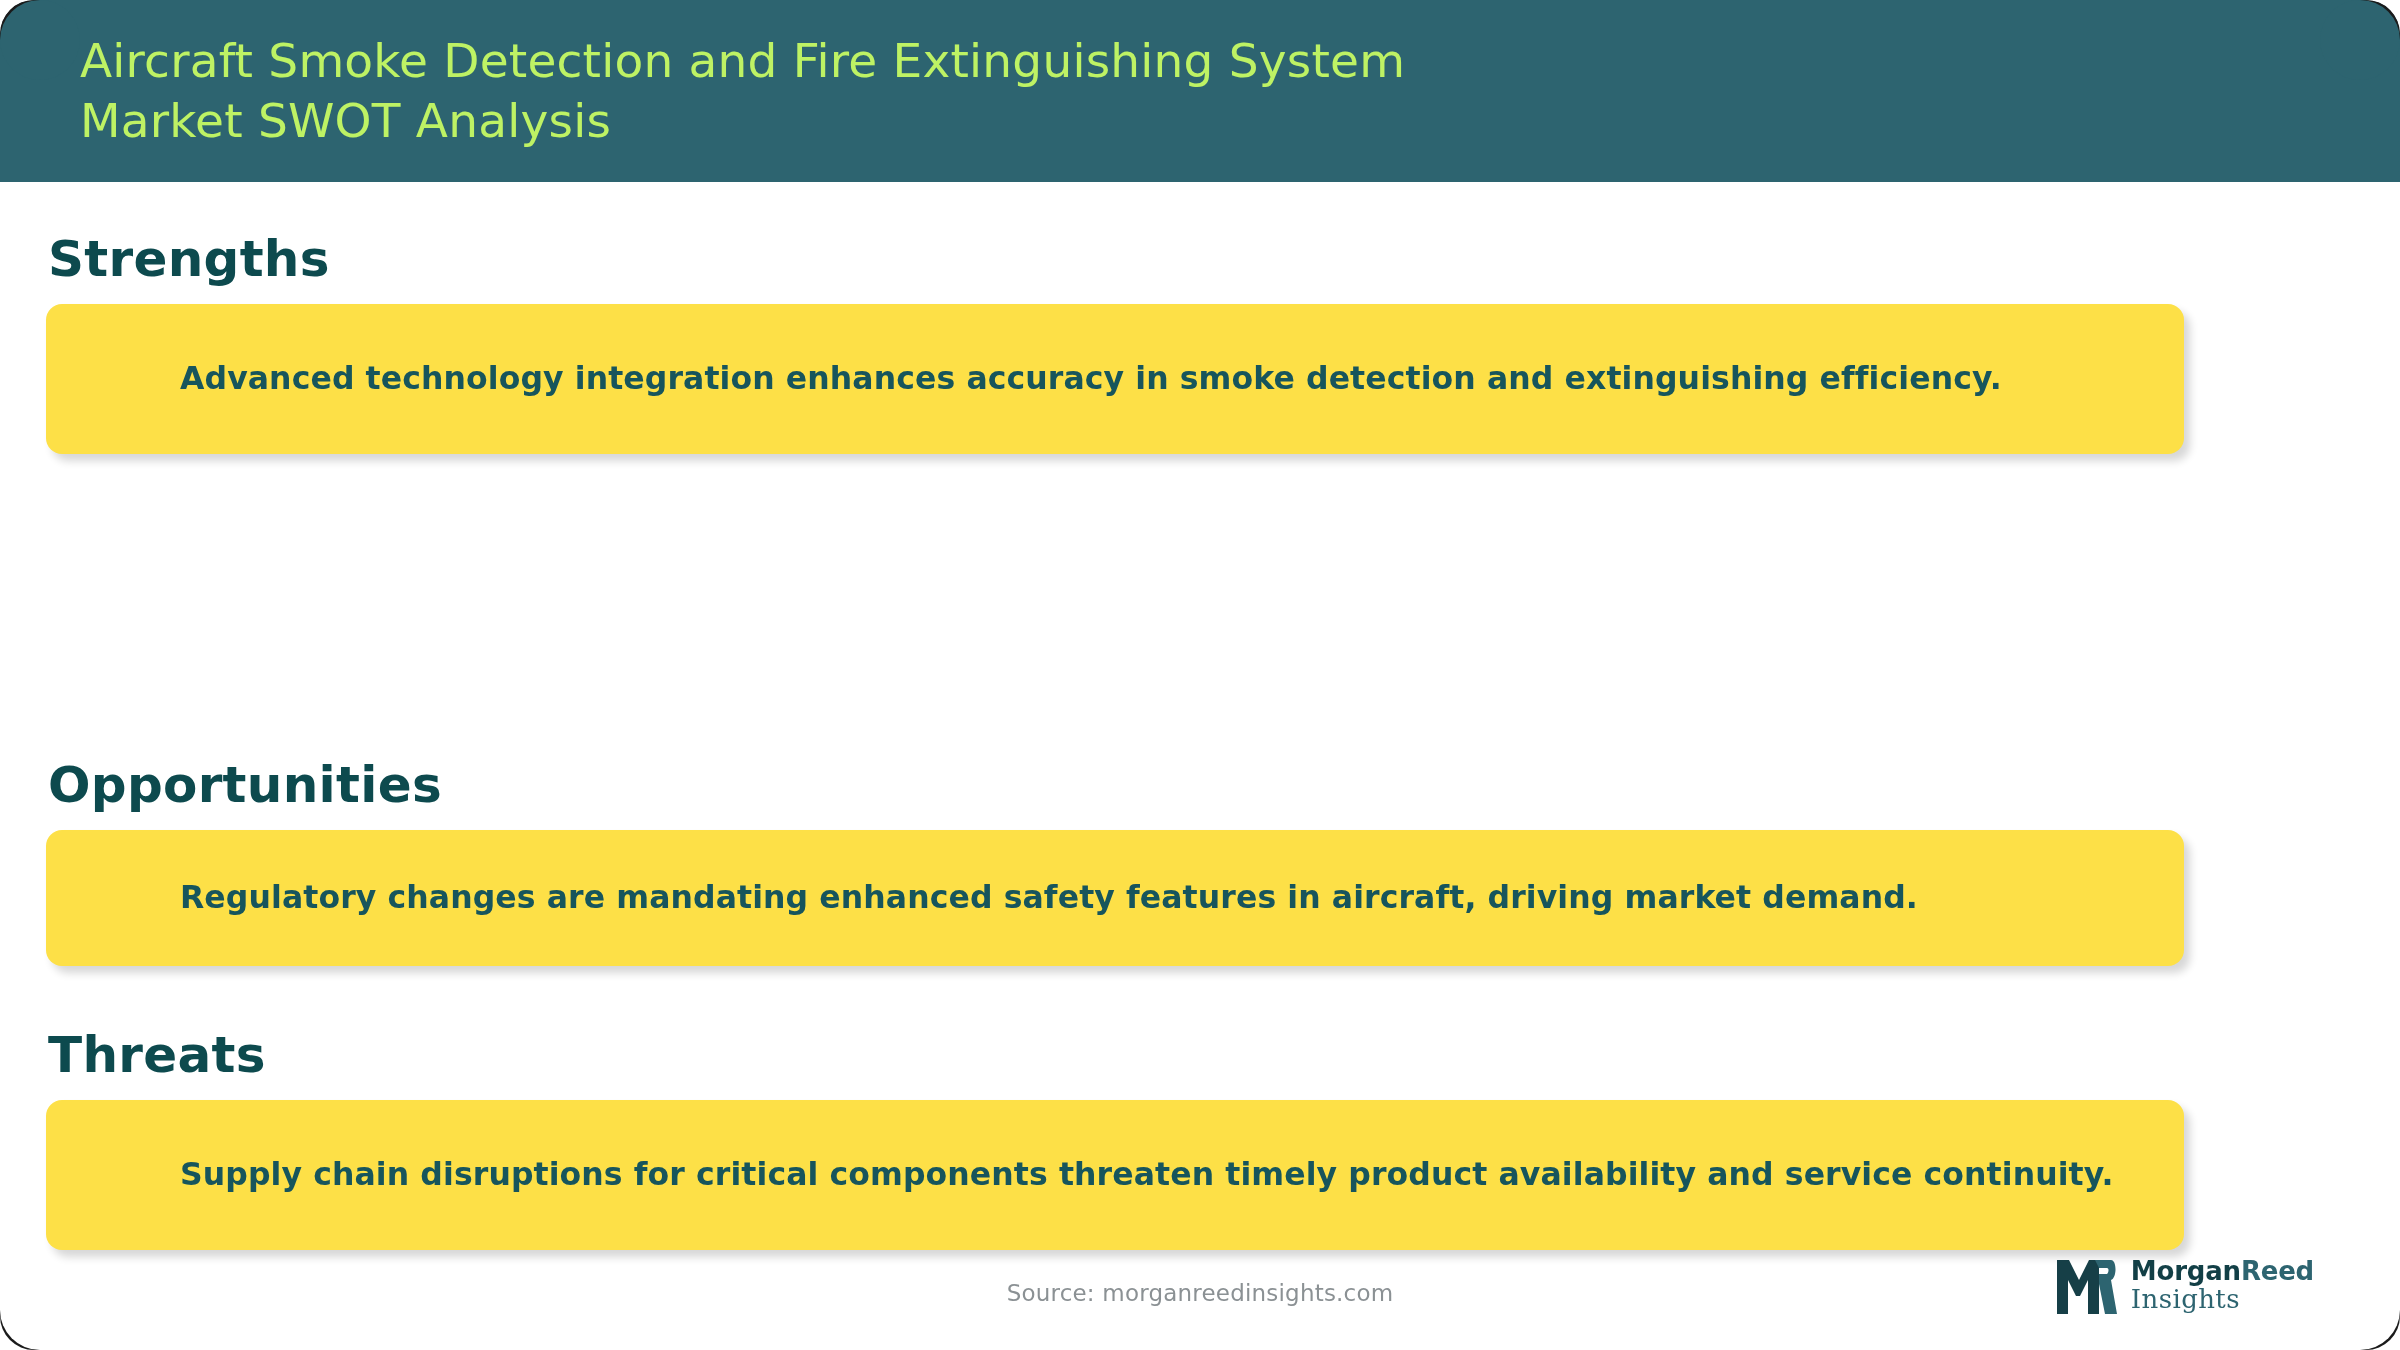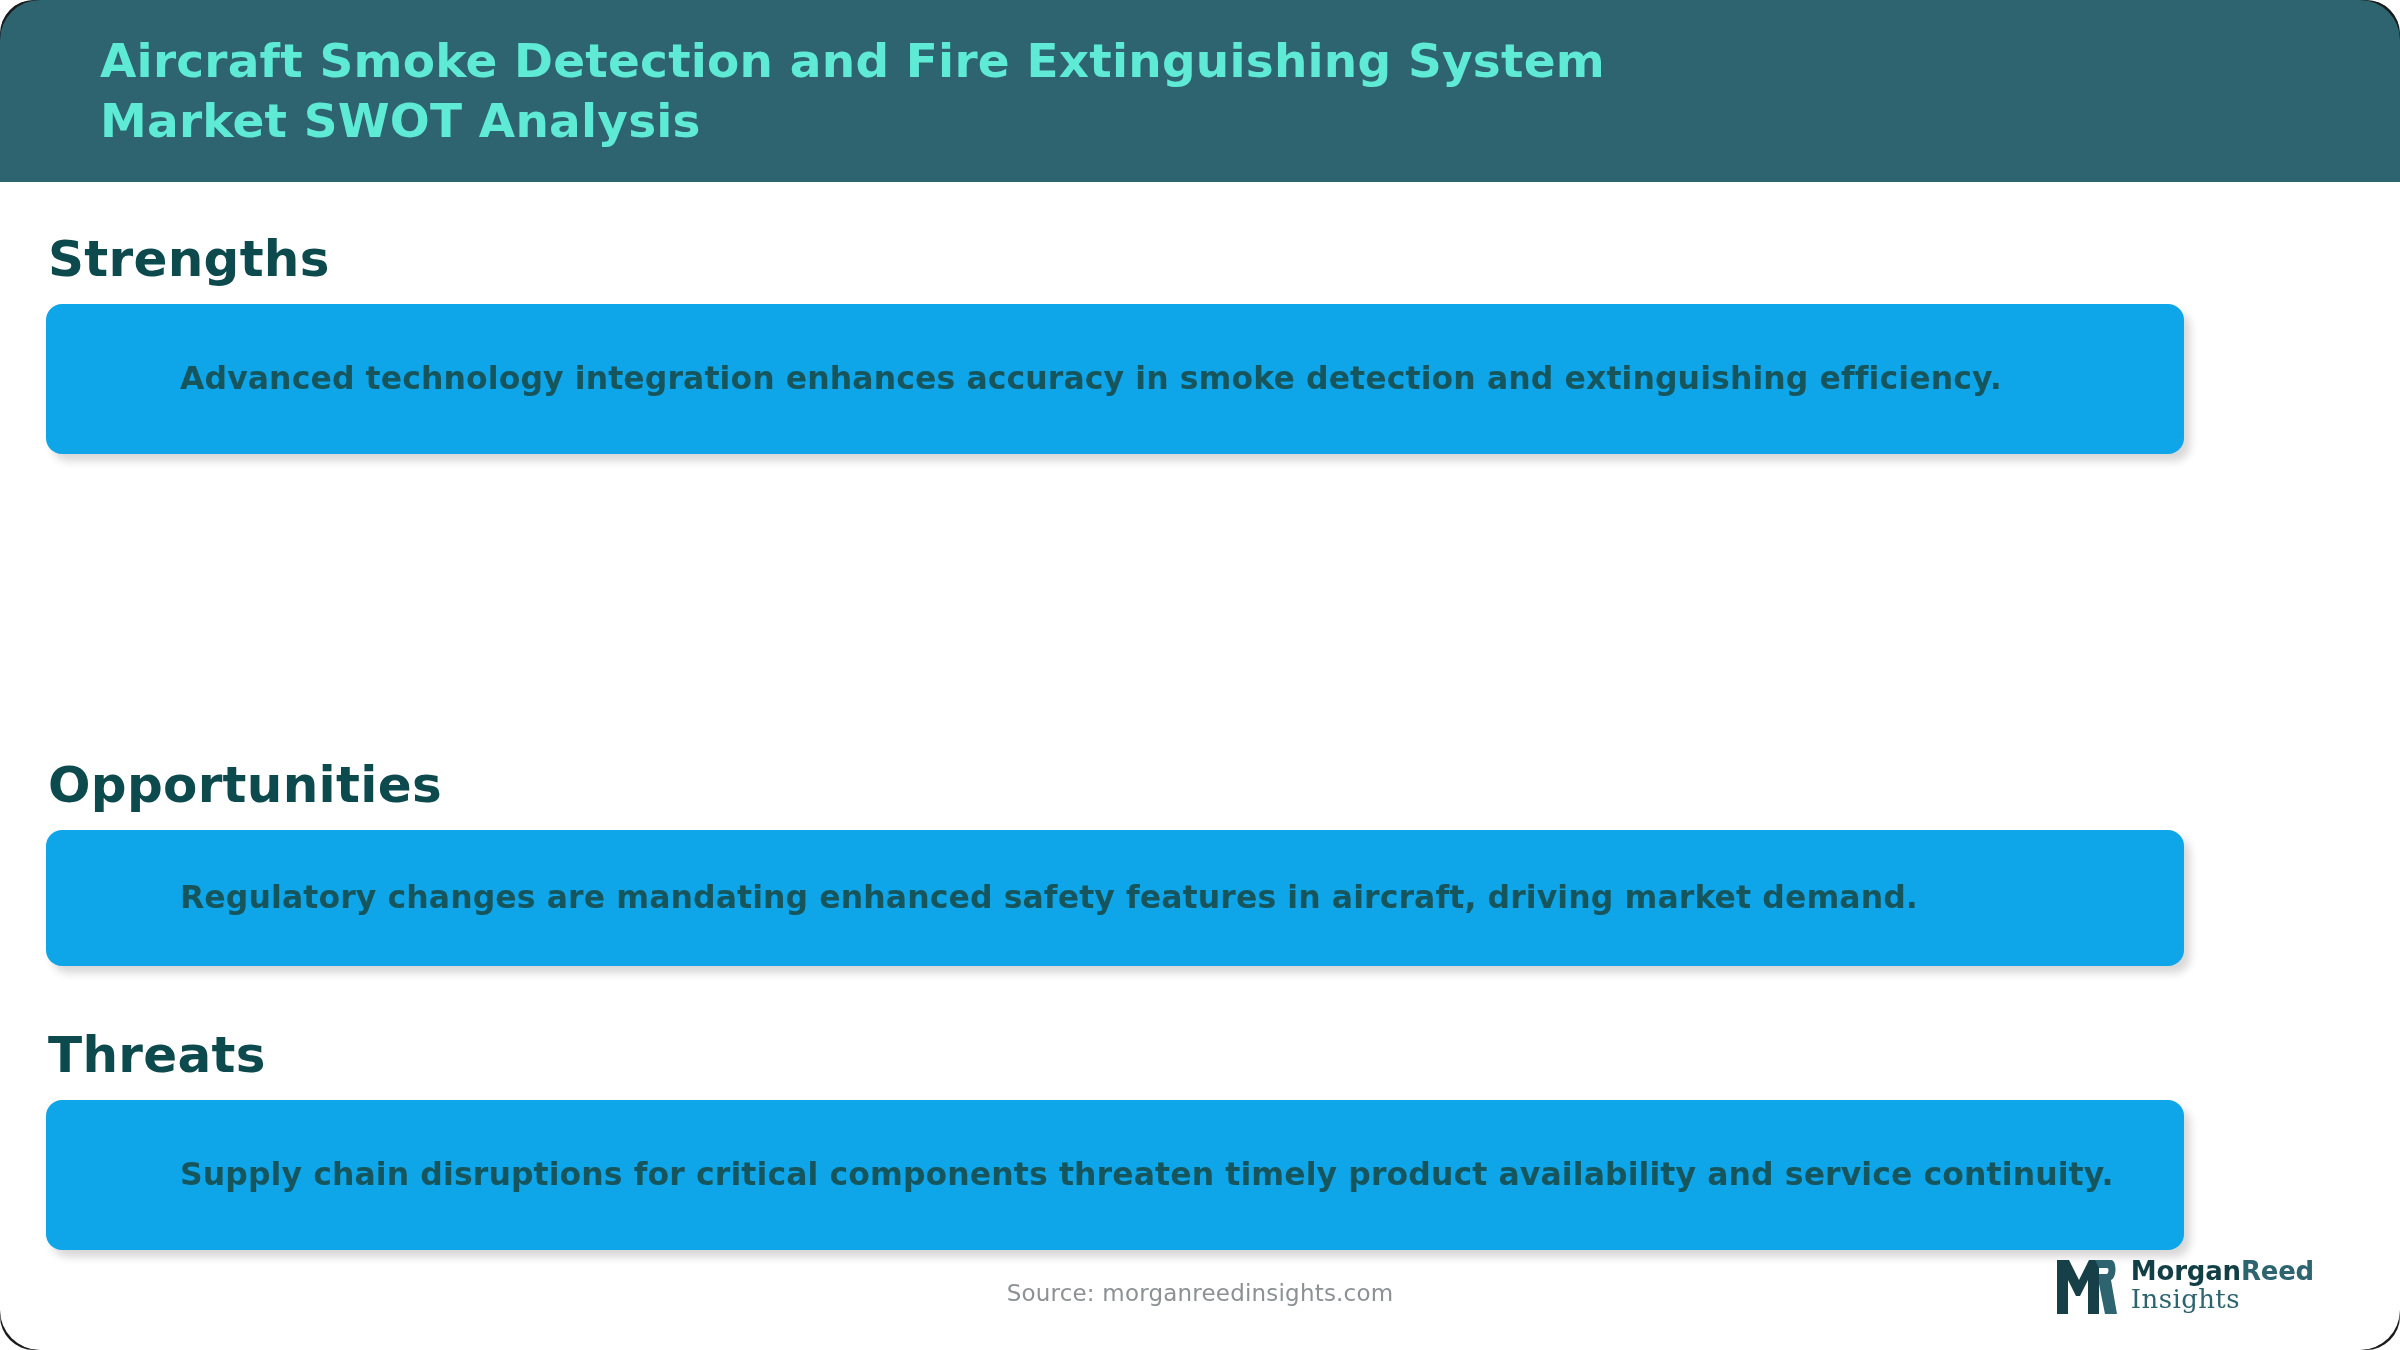--- a/index.html
+++ b/index.html
@@ -31,24 +31,24 @@
     top: 0;
     width: 2400px;
     height: 182px;
     background: #2d6470;
     border-top-left-radius: 34px;
     border-top-right-radius: 34px;
     display: flex;
     align-items: center;
   }
   .header-title {
-    margin-left: 100px;
-    color: #5eead4;
+    margin-left: 80px;
+    color: #bef264;
     font-size: 47px;
-    font-weight: bold;
+    font-weight: normal;
     line-height: 1.28;
     letter-spacing: 0.2px;
     max-width: 1700px;
     white-space: pre-line;
   }
 
   
   .body {
     position: absolute;
     left: 0;
@@ -65,21 +65,21 @@
 
   .section-heading {
     font-size: 50px;
     font-weight: bold;
     color: #0d4a4e;
     letter-spacing: 0.3px;
     margin: 0 0 16px 2px;
   }
 
   .panel {
-    background: #0ea5e9;
+    background: #fde047;
     border-radius: 16px;
     box-shadow: 6px 7px 9px rgba(0,0,0,0.16);
     padding: 30px 46px 30px 134px;
     box-sizing: border-box;
     min-height: 150px;
     display: flex;
     align-items: center;
   }
   .panel-text {
     color: #17555c;

